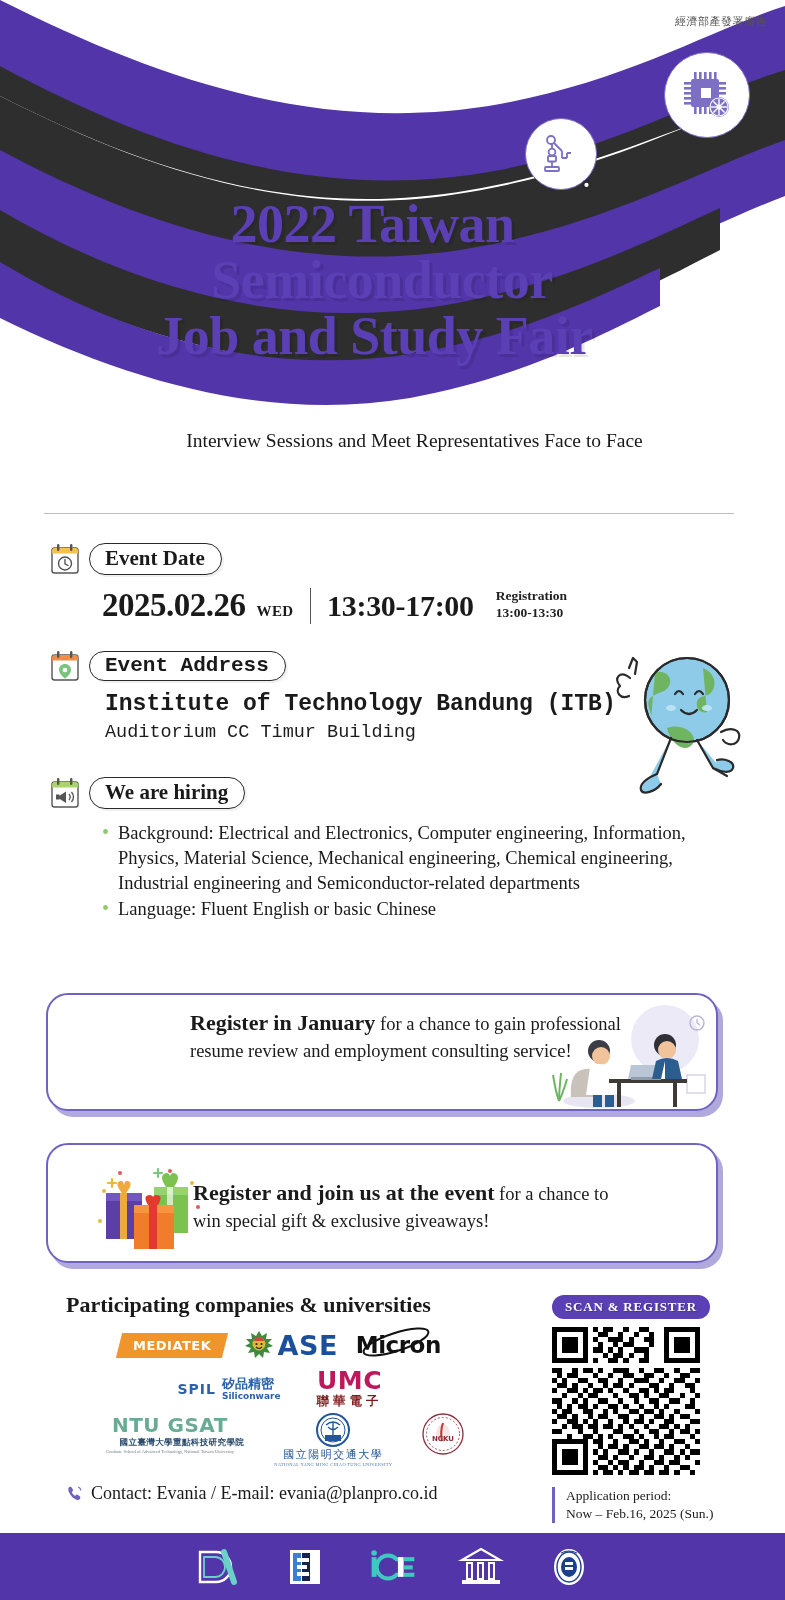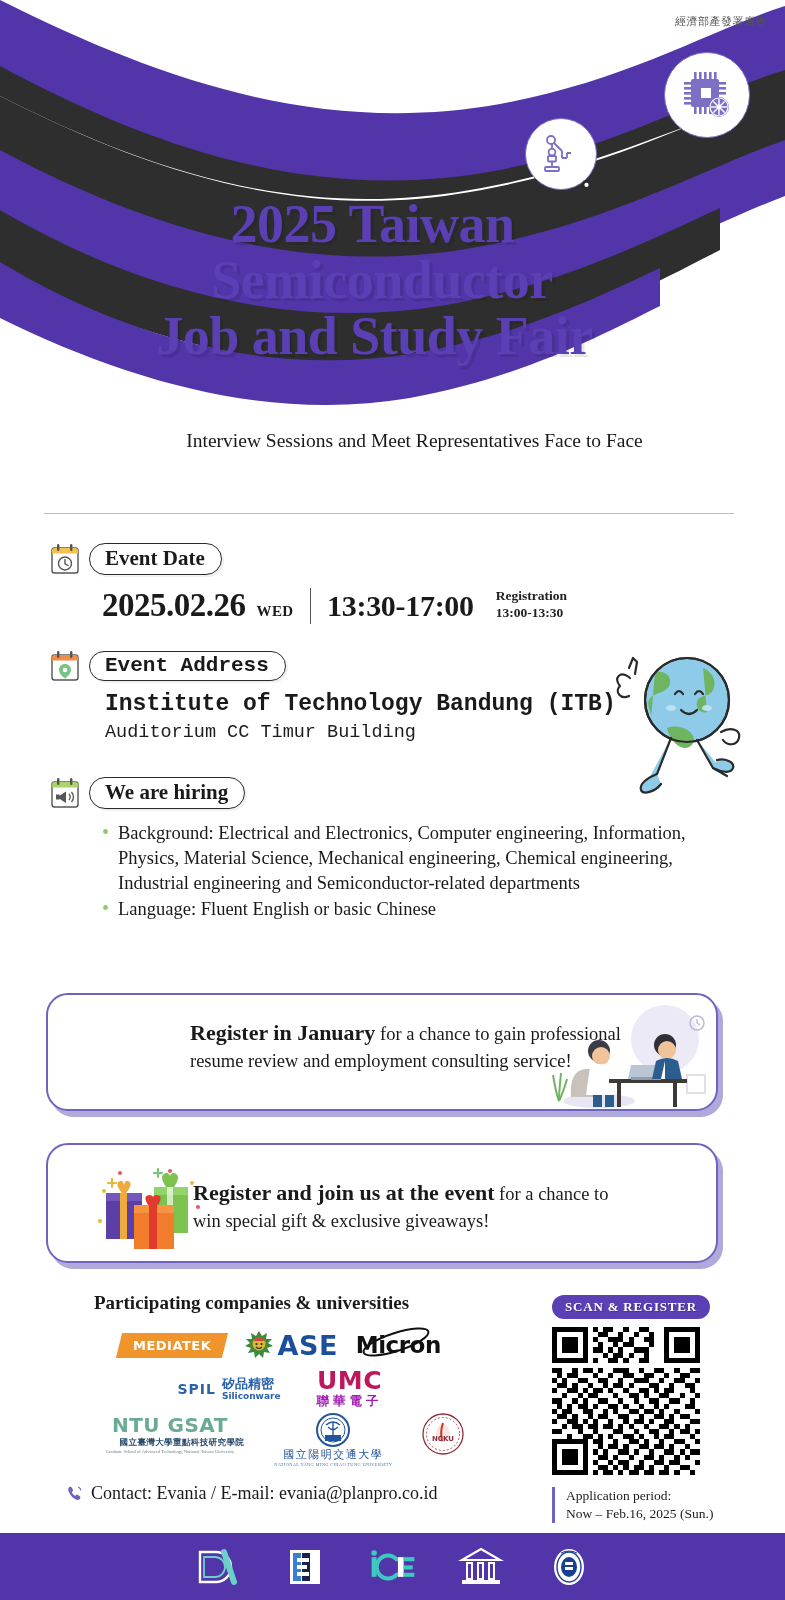--- a/index.html
+++ b/index.html
@@ -131,31 +131,31 @@
     display: flex; flex-direction: column;
     align-items: center; justify-content: center; gap: 4px;
   }
   .cake-house { width: 34px; height: 36px; }
   .cake-word {
     color: #fff; font-size: 19px; font-weight: bold;
     font-family: "DejaVu Sans", sans-serif; letter-spacing: 0.2px;
   }
 
   .promo-text { position: absolute; font-size: 18.5px; line-height: 1.42; }
-  .promo-a .promo-text { left: 142px; top: 22px; width: 440px; }
+  .promo-a .promo-text { left: 142px; top: 12px; width: 440px; }
   .promo-b .promo-text { left: 145px; top: 32px; width: 440px; }
   .promo-strong { font-weight: bold; font-size: 22px; }
 
   .gift-art { position: absolute; left: 48px; top: 18px; width: 112px; height: 86px; }
   .desk-art { position: absolute; right: 4px; bottom: 0; width: 165px; height: 108px; }
 
   
   .participants-title {
     position: absolute; left: 66px; top: 1292px;
-    font-size: 19px; font-weight: bold; z-index: 10; margin-left: 28px;
+    font-size: 22px; font-weight: bold; z-index: 10;
   }
   .logo-grid {
     position: absolute; left: 70px; top: 1325px;
     width: 420px; z-index: 10;
   }
   .logo-row { display: flex; align-items: center; justify-content: center; gap: 18px; margin-bottom: 4px; }
   .logo-cell { display: flex; align-items: center; justify-content: center; height: 40px; }
 
   .mediatek {
     background: #f0952c; color: #fff; font-weight: bold;
@@ -163,21 +163,21 @@
     padding: 5px 14px; transform: skewX(-14deg);
     letter-spacing: 0.5px;
   }
   .mediatek span { display: inline-block; transform: skewX(14deg); }
   .ase-word { color: #1b4f9c; font-weight: bold; font-size: 27px; font-family: "DejaVu Sans", sans-serif; letter-spacing: 0.5px; }
   .micron-word { color: #111; font-weight: bold; font-size: 23px; font-family: "DejaVu Sans", sans-serif; letter-spacing: -0.5px; }
   .spil-word { color: #2b62ab; font-weight: bold; font-size: 14px; font-family: "DejaVu Sans", sans-serif; letter-spacing: 1px; }
   .spil-cn { color: #2b62ab; font-size: 13px; font-weight: bold; line-height: 1.1; }
   .spil-sub { color: #2b62ab; font-size: 9px; font-family: "DejaVu Sans", sans-serif; font-weight: bold; }
   .umc-word { color: #be185d; font-weight: bold; font-size: 25px; font-family: "DejaVu Sans", sans-serif; letter-spacing: 0.5px; line-height: 1; }
-  .umc-cn { color: #a21caf; font-size: 12.5px; letter-spacing: 4px; font-weight: bold; }
+  .umc-cn { color: #7f1d1d; font-size: 12.5px; letter-spacing: 4px; font-weight: bold; }
   .ntu-word { font-weight: bold; font-size: 20px; font-family: "DejaVu Sans", sans-serif; color: #6aab96; letter-spacing: 0.5px; }
   .ntu-cn { font-size: 8.5px; color: #2c4d6e; font-weight: bold; letter-spacing: 0.4px; padding-left: 24px; }
   .ntu-en { font-size: 4.5px; color: #6d7c8a; }
   .nycu-cn { font-size: 11px; color: #23559b; letter-spacing: 1.5px; }
   .nycu-en { font-size: 4.5px; color: #4a78b0; letter-spacing: 0.3px; }
 
   
   .qr-panel { position: absolute; left: 552px; top: 1295px; z-index: 10; }
   .scan-btn {
     background: #5b3fb5; color: #fff;
@@ -274,21 +274,21 @@
     <rect x="7" y="36" width="14" height="4" rx="1"></rect>
   </svg>
 </div>
 
 <div class="title-block">
   <div style="position:relative;">
     <svg class="gear-deco" viewBox="0 0 24 24">
       <path fill="#2a2a2a" d="M12 1.6l1.5 2.3 2.7-.5.4 2.7 2.4 1.4-1.5 2.3 1.5 2.3-2.4 1.4-.4 2.7-2.7-.5L12 18l-1.5-2.3-2.7.5-.4-2.7-2.4-1.4 1.5-2.3L5 7.5l2.4-1.4.4-2.7 2.7.5z"></path>
       <circle cx="12" cy="9.8" r="3" fill="#ffffff"></circle>
     </svg>
-    <div class="title-line l1">2025 Taiwan</div>
+    <div class="title-line l1">2022 Taiwan</div>
   </div>
   <div class="title-line l2">Semiconductor</div>
   <div class="title-line l3">Job and Study Fair</div>
 </div>
 
 <div class="subtitle-block">
   <div class="subtitle-line">Interview Sessions and Meet Representatives Face to Face</div>
 </div>
 
 <div class="divider"></div>

